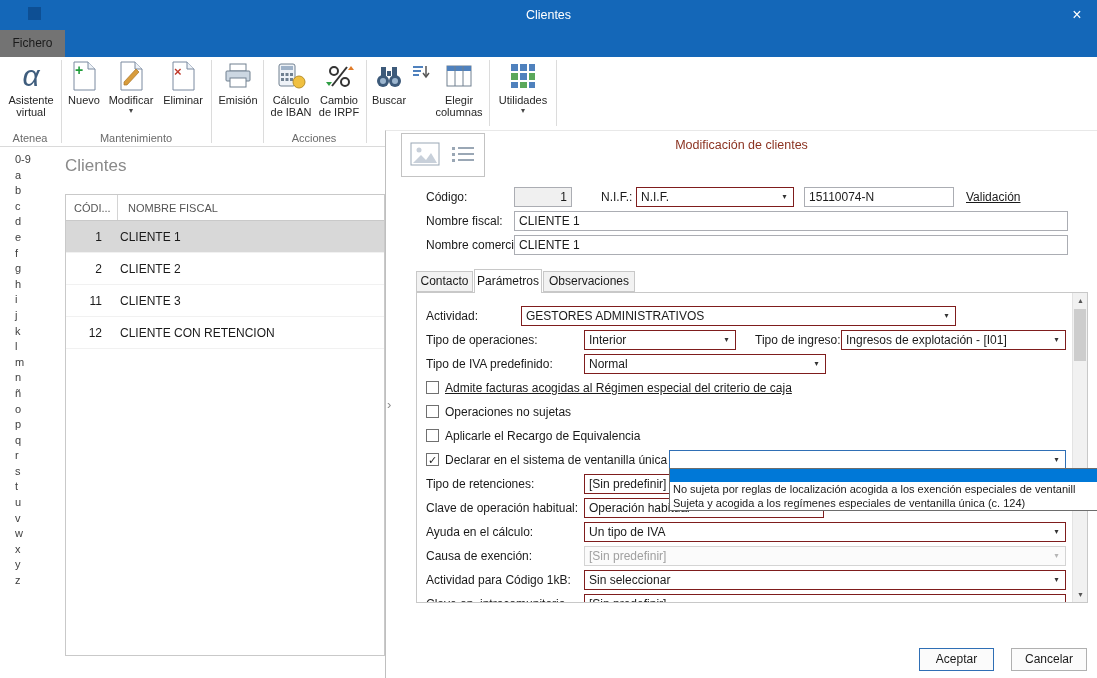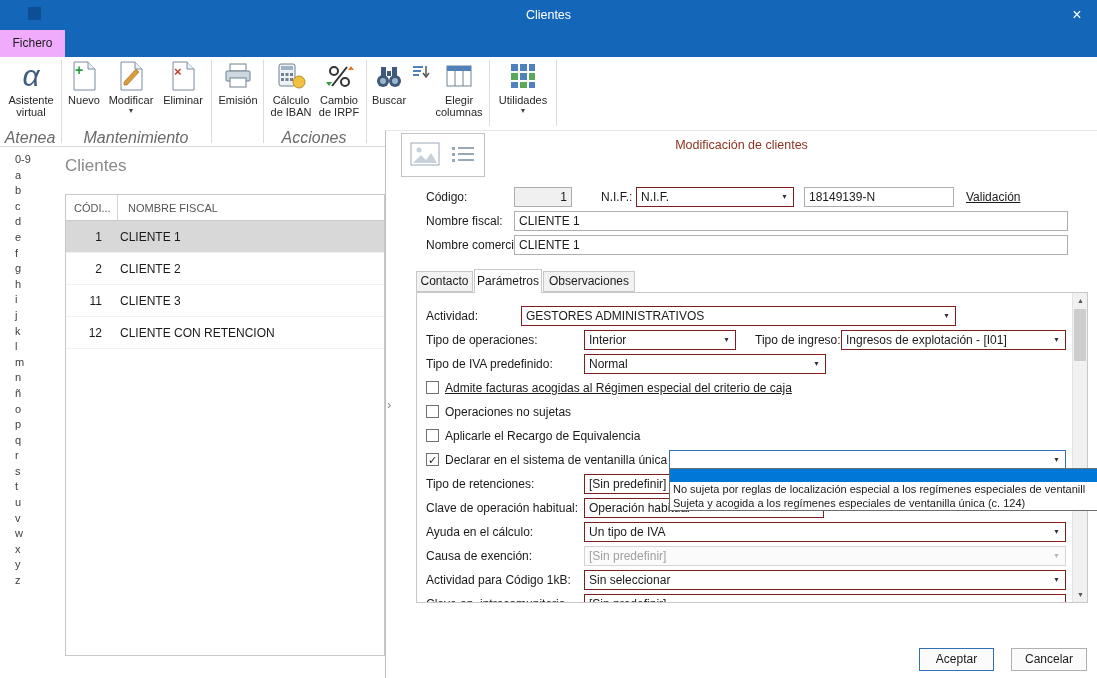--- a/index.html
+++ b/index.html
@@ -7,29 +7,29 @@
   #app { position:relative; width:1097px; height:678px; background:#fff; overflow:hidden; font-size:12px; color:#1a1a1a; }
 
   
   .titlebar { position:absolute; top:0; left:0; width:1097px; height:30px; background:#1467b8; color:#fff; }
   .titlebar .title { position:absolute; left:0; right:0; top:0; height:30px; line-height:30px; text-align:center; font-size:12.5px; }
   .titlebar .close { position:absolute; right:4px; top:0; width:32px; height:30px; line-height:30px; text-align:center; font-size:16px; cursor:default; }
   .appicon { position:absolute; left:28px; top:7px; width:13px; height:13px; background:#0d4f94; }
 
   
   .tabrow { position:absolute; top:30px; left:0; width:1097px; height:27px; background:#1467b8; }
-  .file-tab { position:absolute; left:0; top:0; width:65px; height:27px; background:#f0abfc; color:#1a1a1a; text-align:center; line-height:27px; font-size:12px; }
+  .file-tab { position:absolute; left:0; top:0; width:65px; height:27px; background:#737373; color:#1a1a1a; text-align:center; line-height:27px; font-size:12px; }
 
   
   .ribbon { position:absolute; top:57px; left:0; width:1097px; height:73px; background:#fff; }
   .rbtn { position:absolute; top:3px; display:flex; flex-direction:column; align-items:center; text-align:center; font-size:11px; line-height:12px; color:#262626; }
   .rbtn .ric { height:32px; display:flex; align-items:center; justify-content:center; margin-bottom:2px; }
   .rbtn .rarr { font-size:8px; color:#444; line-height:8px; margin-top:1px; }
   .rsep { position:absolute; width:1px; background:#dcdcdc; top:3px; }
-  .grouplbl { position:absolute; top:131px; height:14px; font-size:16px; color:#6a6a6a; text-align:center; line-height:14px;font-style:italic; }
+  .grouplbl { position:absolute; top:131px; height:14px; font-size:11px; color:#6a6a6a; text-align:center; line-height:14px; }
   .ribbon-bottomline { position:absolute; top:146px; left:0; width:385px; height:1px; background:#dadada; }
   .alpha-glyph { font-size:30px; color:#3f5d7d; font-style:italic; line-height:30px; }
 
   
   .alpha-strip { position:absolute; left:0; top:152px; width:46px; height:442px; padding-left:15px; border-right:0; }
   .alpha-strip span { display:block; height:15.6px; font-size:11px; color:#404040; line-height:15.6px; }
 
   
   .list-heading { position:absolute; left:65px; top:156px; font-size:17px; color:#8a8a8a; }
   .clients-table { position:absolute; left:65px; top:194px; width:320px; height:462px; border:1px solid #c9c9c9; background:#fff; }
@@ -337,21 +337,21 @@
       </span>
     </div>
 
     <span class="lbl" style="left:40px; top:56px;">Código:</span>
     <div class="tinput gray" style="left:128px; top:56px; width:58px;">1</div>
     <span class="lbl" style="left:215px; top:56px;">N.I.F.:</span>
     <div class="combo" style="left:250px; top:56px; width:158px;">
       <span>N.I.F.</span>
       <span class="arr">▾</span>
     </div>
-    <div class="tinput" style="left:418px; top:56px; width:150px;">18149139-N</div>
+    <div class="tinput" style="left:418px; top:56px; width:150px;">15110074-N</div>
     <span class="link" style="left:580px; top:56px;">Validación</span>
 
     <span class="lbl" style="left:40px; top:80px;">Nombre fiscal:</span>
     <div class="tinput" style="left:128px; top:80px; width:554px;">CLIENTE 1</div>
 
     <span class="lbl" style="left:40px; top:104px;">Nombre comercial:</span>
     <div class="tinput" style="left:128px; top:104px; width:554px;">CLIENTE 1</div>
 
     <div class="tab inactive" style="left:30px; width:57px;">Contacto</div>
     <div class="tab active" style="left:88px; width:68px;">Parámetros</div>
@@ -436,21 +436,21 @@
 
       <div class="sbar">
         <span class="sup">▲</span>
         <span class="sthumb"></span>
         <span class="sdn">▼</span>
       </div>
     </div>
 
     <div class="ddlist">
       <div class="dditem sel"></div>
-      <div class="dditem">No sujeta por reglas de localización especial a los regímenes especiales de ventanill</div>
+      <div class="dditem">No sujeta por reglas de localización acogida a los exención especiales de ventanill</div>
       <div class="dditem">Sujeta y acogida a los regímenes especiales de ventanilla única (c. 124)</div>
     </div>
 
     <div class="btn primary" style="left:533px; top:517px; width:75px;">Aceptar</div>
     <div class="btn" style="left:625px; top:517px; width:76px;">Cancelar</div>
   </div>
 
 </div>
 
 </body></html>

